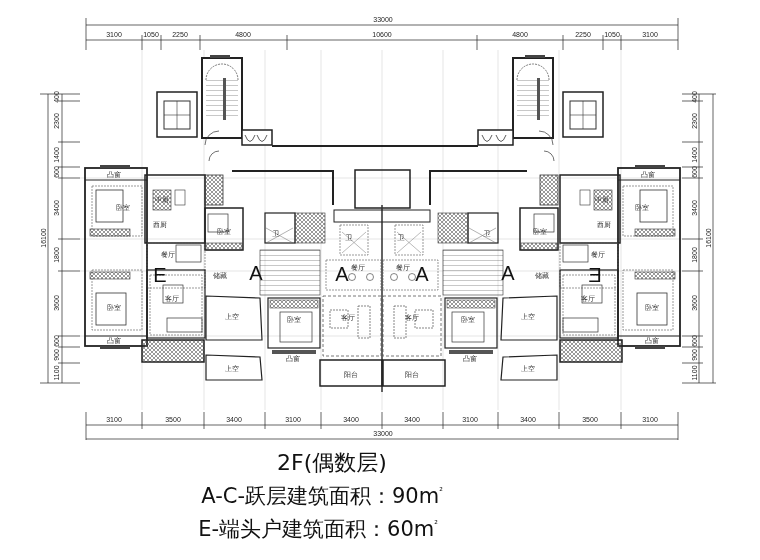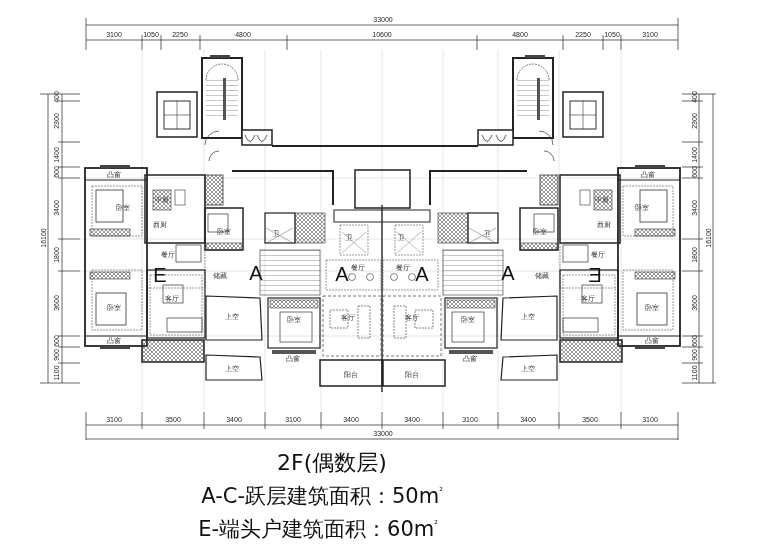--- a/index.html
+++ b/index.html
@@ -344,14 +344,14 @@
   <text class="room-text" x="602" y="202" text-anchor="middle">中厨</text>
   <text class="room-text" x="604" y="227" text-anchor="middle">西厨</text>
   <text class="room-text" x="598" y="257" text-anchor="middle">餐厅</text>
   <text class="unit-letter" x="595" y="282" text-anchor="middle" transform="translate(1190,0) scale(-1,1)">E</text>
   <text class="room-text" x="588" y="301" text-anchor="middle">客厅</text>
   <text class="room-text" x="652" y="310" text-anchor="middle">卧室</text>
   <text class="room-text" x="652" y="343" text-anchor="middle">凸窗</text>
 </svg>
 
 <div class="caption cap-title">2F(偶数层)</div>
-<div class="caption cap-line1"><span>A-C-跃层建筑面积：50m</span><sup>²</sup></div>
+<div class="caption cap-line1"><span>A-C-跃层建筑面积：90m</span><sup>²</sup></div>
 <div class="caption cap-line2"><span>E-端头户建筑面积：60m</span><sup>²</sup></div>
 
 </body></html>

